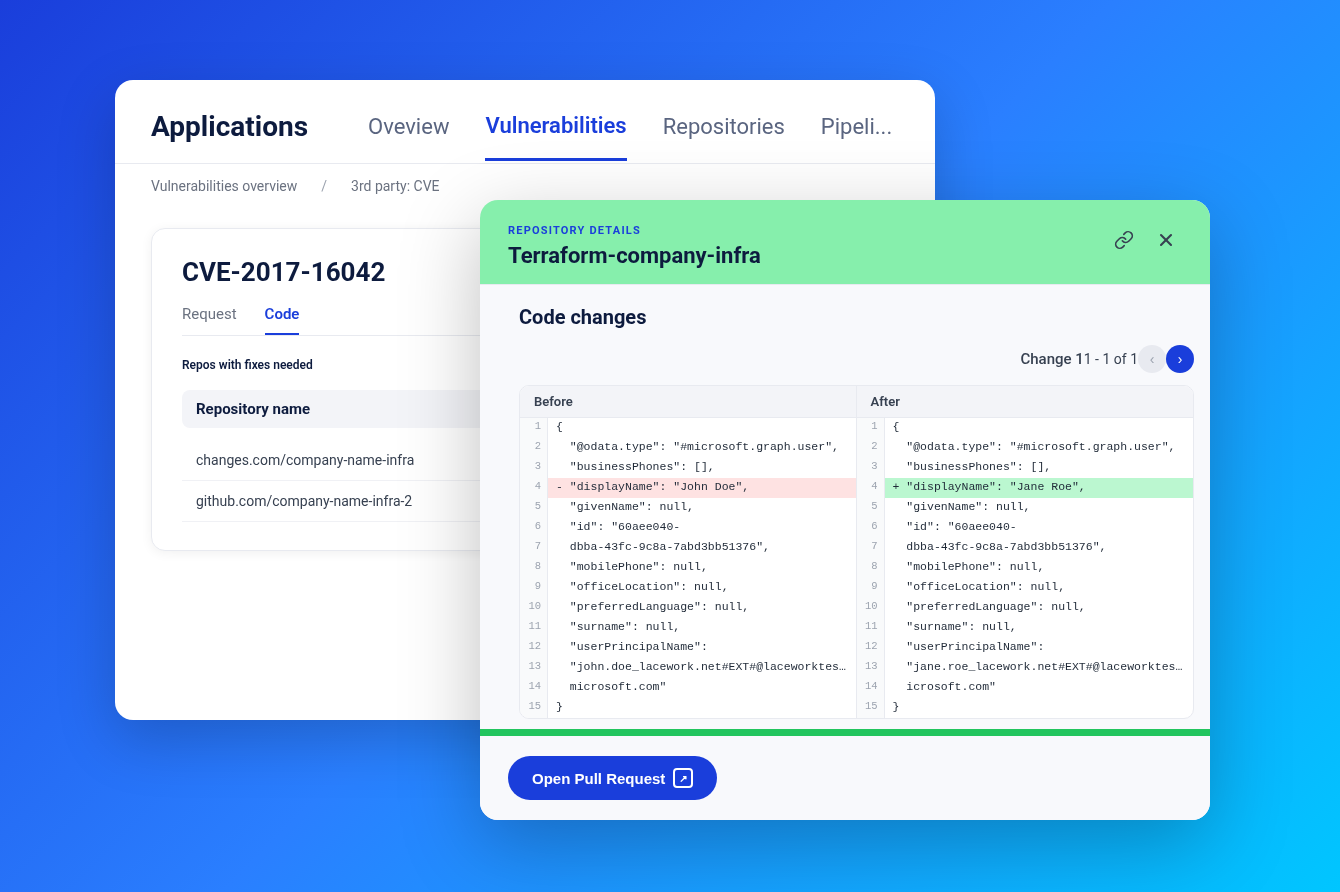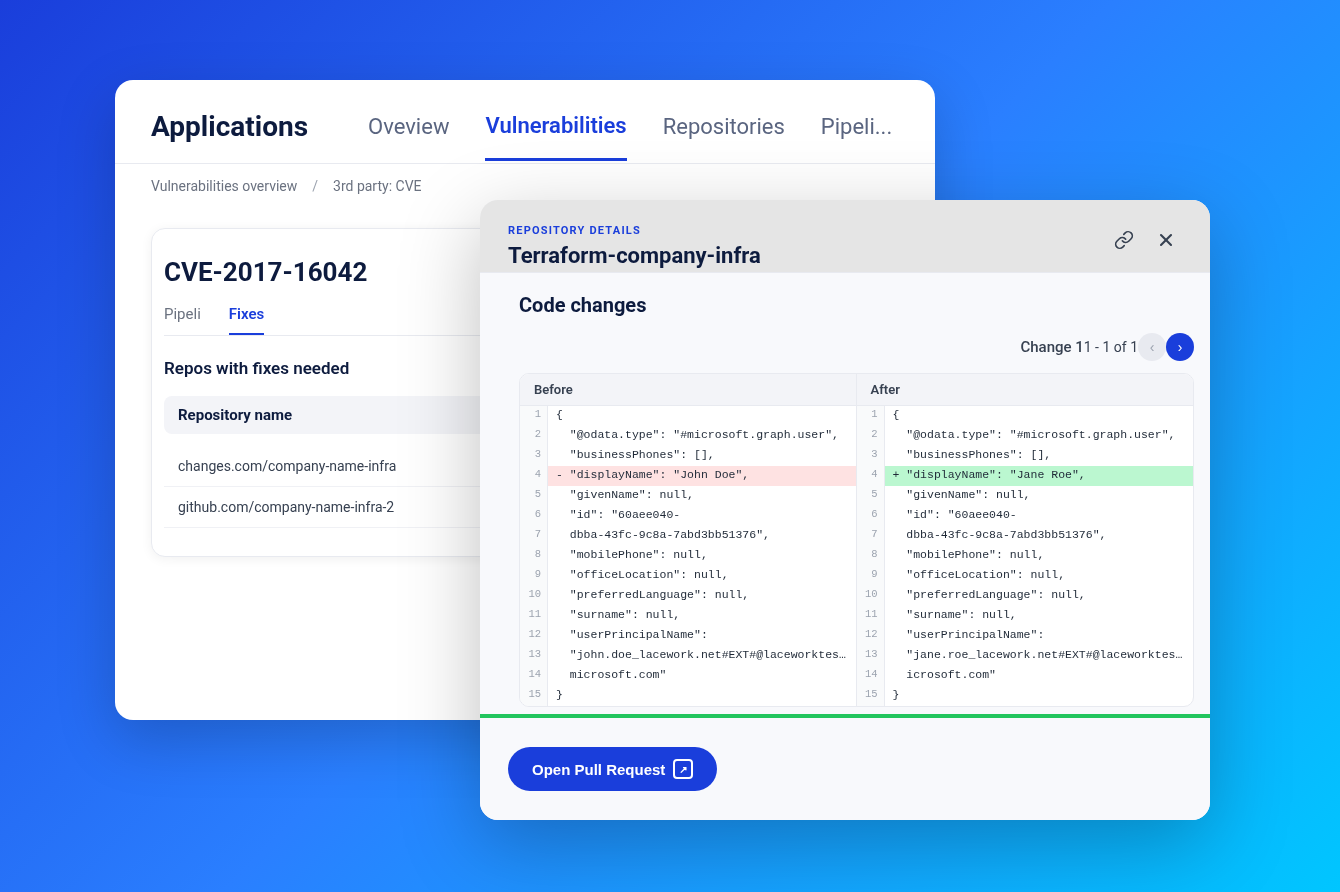--- a/index.html
+++ b/index.html
@@ -63,36 +63,36 @@
       font-weight: 600;
       border-bottom: 3px solid #1a3edb;
     }
 
     .breadcrumb {
       padding: 14px 36px;
       font-size: 14px;
       color: #6b7280;
       display: flex;
       align-items: center;
-      gap: 15px;
+      gap: 24px;
     }
 
     .breadcrumb-sep {
       color: #9ca3af;
     }
 
     .bg-card-body {
       padding: 20px 36px;
     }
 
     .cve-panel {
       background: white;
       border-radius: 14px;
       border: 1px solid #e8eaf0;
-      padding: 28px 12px;
+      padding: 28px 30px;
       max-width: 420px;
       box-shadow: 0 2px 12px rgba(0,0,0,0.06);
     }
 
     .cve-id {
       font-size: 26px;
       font-weight: 700;
       color: #0d1b3e;
       margin-bottom: 18px;
     }
@@ -111,21 +111,21 @@
       cursor: pointer;
     }
 
     .cve-tab.active {
       color: #1a3edb;
       font-weight: 600;
       border-bottom: 2.5px solid #1a3edb;
     }
 
     .cve-section-title {
-      font-size: 17px;
+      font-size: 12px;
       font-weight: 600;
       color: #0d1b3e;
       margin-bottom: 18px;
     }
 
     .repo-col-header {
       font-size: 15px;
       font-weight: 700;
       color: #0d1b3e;
       padding: 10px 14px;
@@ -150,22 +150,22 @@
       height: 620px;
       background: #f8f9fc;
       border-radius: 18px;
       box-shadow: 0 24px 80px rgba(0,0,0,0.25);
       overflow: hidden;
       display: flex;
       flex-direction: column;
     }
 
     .fg-card-header {
-      padding: 24px 28px 4px 28px;
-      background: #e5e5e5;
+      padding: 24px 28px 16px 28px;
+      background: #86efac;
       border-bottom: 1px solid #e8eaf0;
     }
 
     .repo-details-label {
       font-size: 11px;
       font-weight: 700;
       letter-spacing: 1.2px;
       color: #1a3edb;
       text-transform: uppercase;
       margin-bottom: 6px;
@@ -299,23 +299,23 @@
 
     .line-removed {
       background: #fee2e2;
     }
 
     .line-added {
       background: #bbf7d0;
     }
 
     .fg-card-footer {
-      padding: 29px 28px;
+      padding: 20px 28px;
       background: #f8f9fc;
-      border-top: 4px solid #22c55e;
+      border-top: 7px solid #22c55e;
       display: flex;
       gap: 8px;
       align-items: center;
     }
 
     .btn-primary {
       background: #1a3edb;
       color: white;
       border: none;
       border-radius: 50px;
@@ -365,22 +365,22 @@
   </div>
   <div class="breadcrumb">
     <span>Vulnerabilities overview</span>
     <span class="breadcrumb-sep">/</span>
     <span>3rd party: CVE</span>
   </div>
   <div class="bg-card-body">
     <div class="cve-panel">
       <div class="cve-id">CVE-2017-16042</div>
       <div class="cve-tabs">
-        <span class="cve-tab">Pipeli</span>
-        <span class="cve-tab active">Fixes</span>
+        <span class="cve-tab">Request</span>
+        <span class="cve-tab active">Code</span>
       </div>
       <div class="cve-section-title">Repos with fixes needed</div>
       <div class="repo-col-header">Repository name</div>
       <div class="repo-item">changes.com/company-name-infra</div>
       <div class="repo-item">github.com/company-name-infra-2</div>
     </div>
   </div>
 </div>
 
 <div class="fg-card">

